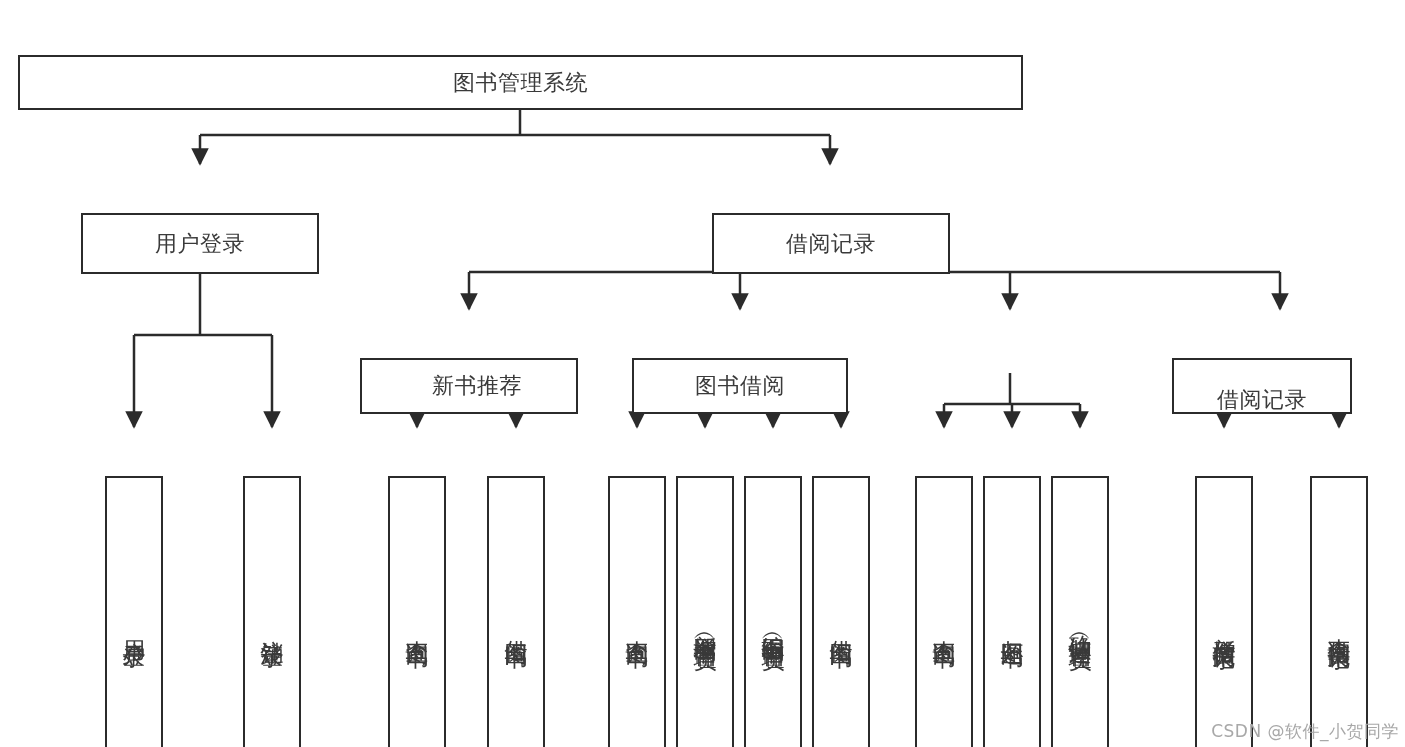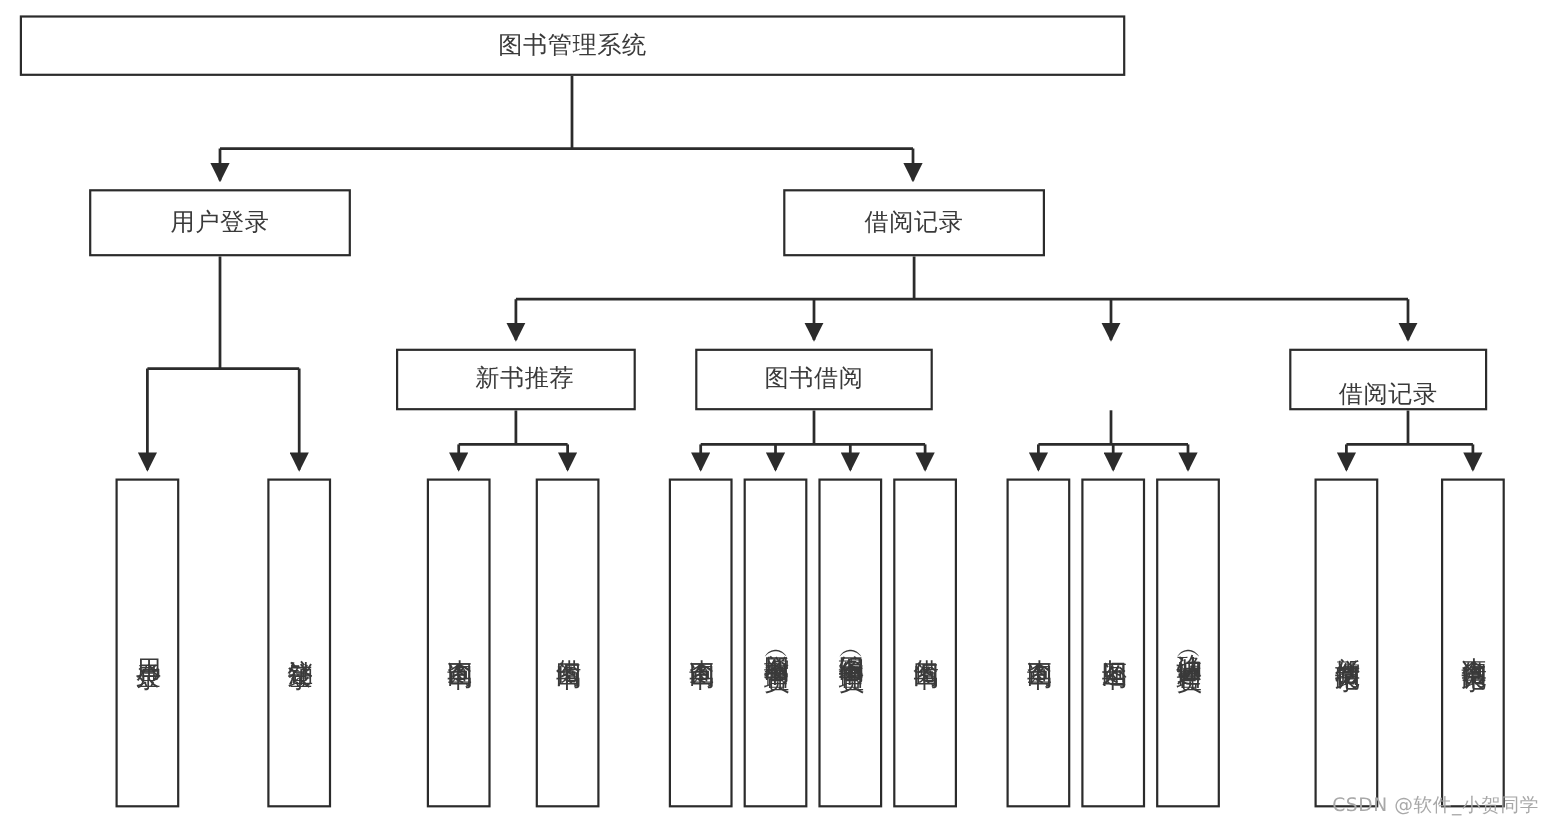--- a/index.html
+++ b/index.html
@@ -30,20 +30,21 @@
   .node {
     position: absolute;
     box-sizing: border-box;
     background: #ffffff;
     border: 2px solid #2b2b2b;
     display: flex;
     align-items: center;
     justify-content: center;
     color: #3a3a3a;
     overflow: hidden;
+    margin-top: 41px;
   }
   .node.horizontal {
     font-size: 22px;
     line-height: 1.15;
     letter-spacing: 0.5px;
     white-space: nowrap;
   }
   .node.vertical {
     writing-mode: vertical-rl;
     text-orientation: upright;

